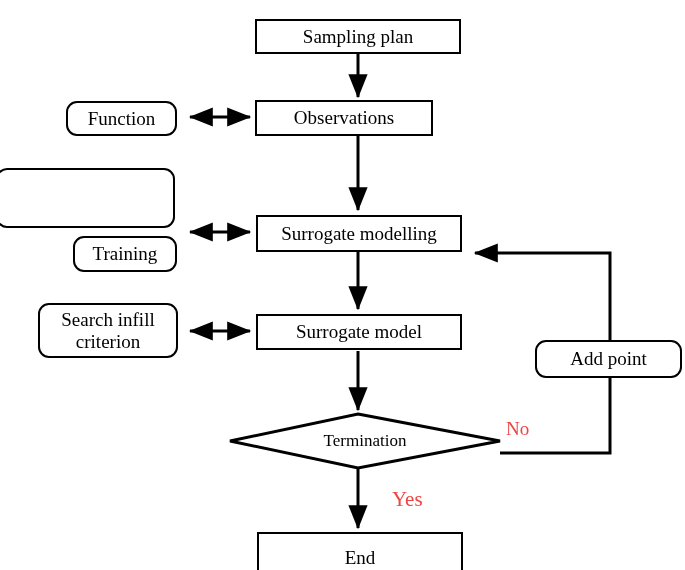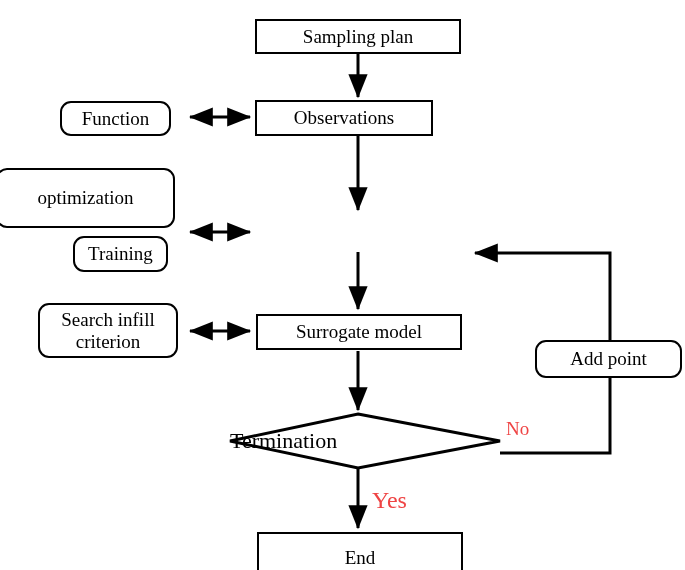--- a/index.html
+++ b/index.html
@@ -78,59 +78,61 @@
 
     <polyline points="500,453 610,453 610,253 475,253" fill="none" stroke="#000000" stroke-width="3" marker-end="url(#arrowEnd)"></polyline>
 
     <line x1="358" y1="469" x2="358" y2="528" stroke="#000000" stroke-width="3" marker-end="url(#arrowEnd)"></line>
   </svg>
 
   <div class="node rect" style="left:255px; top:3px; width:206px; height:35px; font-size:19px;margin-top:16px;">
     <span>Sampling plan</span>
   </div>
 
-  <div class="node rounded" style="left:60px; top:101px; width:111px; height:35px; font-size:19px;">
+  <div class="node rounded" style="left:66px; top:101px; width:111px; height:35px; font-size:19px;">
     <span>Function</span>
   </div>
 
   <div class="node rect" style="left:255px; top:100px; width:178px; height:36px; font-size:19px;">
     <span>Observations</span>
   </div>
 
   <div class="node rounded" style="left:-4px; top:168px; width:179px; height:60px; font-size:19px; flex-direction:column;">
-    <span>optimization</span>
   </div>
 
-  <div class="node rounded" style="left:73px; top:236px; width:95px; height:36px; font-size:19px;">
+  <div class="node rounded" style="left:73px; top:236px; width:104px; height:36px; font-size:19px;">
     <span>Training</span>
   </div>
 
+  <div class="node rect" style="left:256px; top:215px; width:206px; height:37px; font-size:19px;">
+    <span>Surrogate modelling</span>
+  </div>
 
   <div class="node rect" style="left:256px; top:314px; width:206px; height:36px; font-size:19px;">
     <span>Surrogate model</span>
   </div>
 
   <div class="node rounded" style="left:38px; top:303px; width:140px; height:55px; font-size:19px; flex-direction:column;">
     <span>Search infill</span>
     <span>criterion</span>
   </div>
 
-  <div style="position:absolute; left:230px; top:414px; width:270px; height:54px; display:flex; align-items:center; z-index:4; font-size:22px; color:#000;">
+  <div style="position:absolute; left:230px; top:414px; width:270px; height:54px; display:flex; align-items:center; justify-content:center; z-index:4; font-size:17px; color:#000;">
     <span>Termination</span>
   </div>
 
   <div class="node rounded" style="left:535px; top:340px; width:147px; height:38px; font-size:19px;">
     <span>Add point</span>
   </div>
 
   <div class="node rect" style="left:257px; top:532px; width:206px; height:52px; font-size:19px;">
     <span>End</span>
   </div>
 
   <div class="edge-label" style="left:506px; top:418px; font-size:19px;">
     <span>No</span>
   </div>
 
-  <div class="edge-label" style="left:372px; top:487px; font-size:24px;">
+  <div class="edge-label" style="left:392px; top:487px; font-size:21px;">
     <span>Yes</span>
   </div>
 
 </div>
 
 </body></html>

